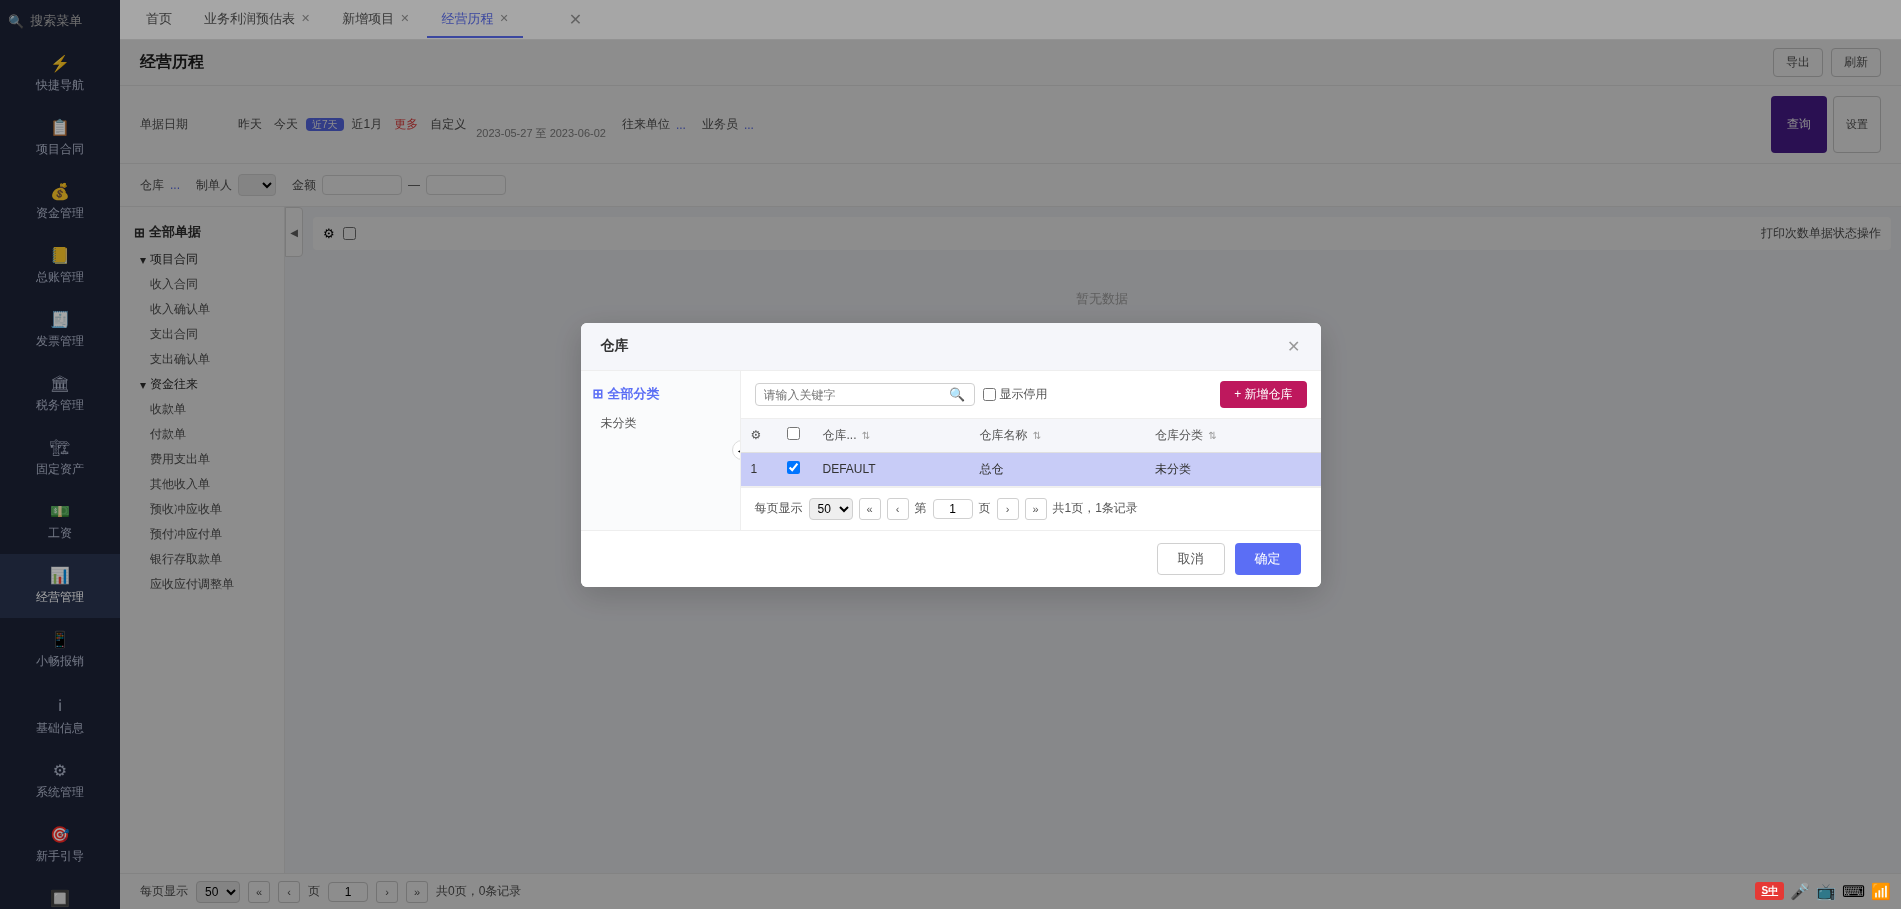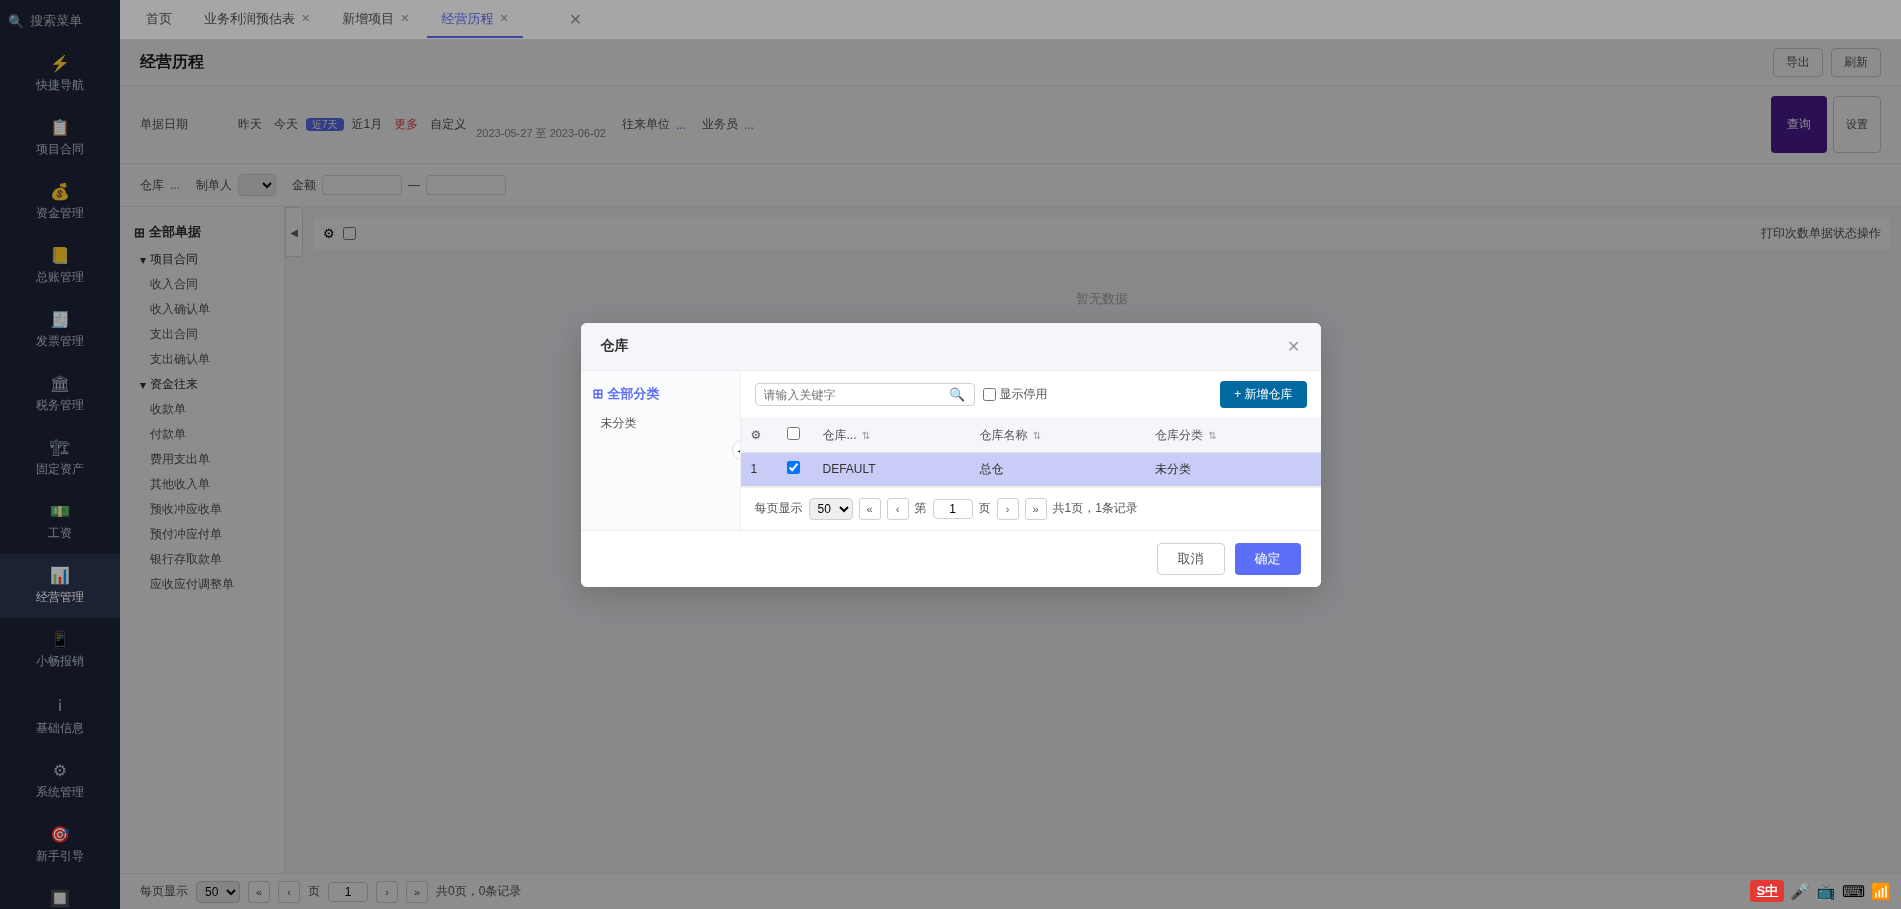--- a/index.html
+++ b/index.html
@@ -314,21 +314,21 @@
       color: #999;
     }
     .checkbox-show-disabled {
       display: flex;
       align-items: center;
       gap: 4px;
       font-size: 12px;
       color: #555;
     }
     .btn-add-warehouse {
-      background: #0369a1;
+      background: #be185d;
       color: #fff;
       border: none;
       border-radius: 4px;
       padding: 5px 14px;
       font-size: 12px;
       cursor: pointer;
       margin-left: auto;
       white-space: nowrap;
     }
 
@@ -767,18 +767,18 @@
     </div>
 
     <div class="modal-footer">
       <button class="btn-cancel">取消</button>
       <button class="btn-confirm">确定</button>
     </div>
   </div>
 </div>
 
 <div class="taskbar">
-  <span style="background:#e53935;color:#fff;padding:2px 6px;border-radius:3px;font-size:13px;font-weight:bold;text-decoration:underline;">S中</span>
+  <span style="background:#e53935;color:#fff;padding:2px 6px;border-radius:3px;font-size:10px;font-weight:bold;text-decoration:underline;">S中</span>
   <span style="font-size:16px;">🎤</span>
   <span style="font-size:16px;">📺</span>
   <span style="font-size:16px;">⌨</span>
   <span style="font-size:16px;">📶</span>
 </div>
 
 </body></html>

